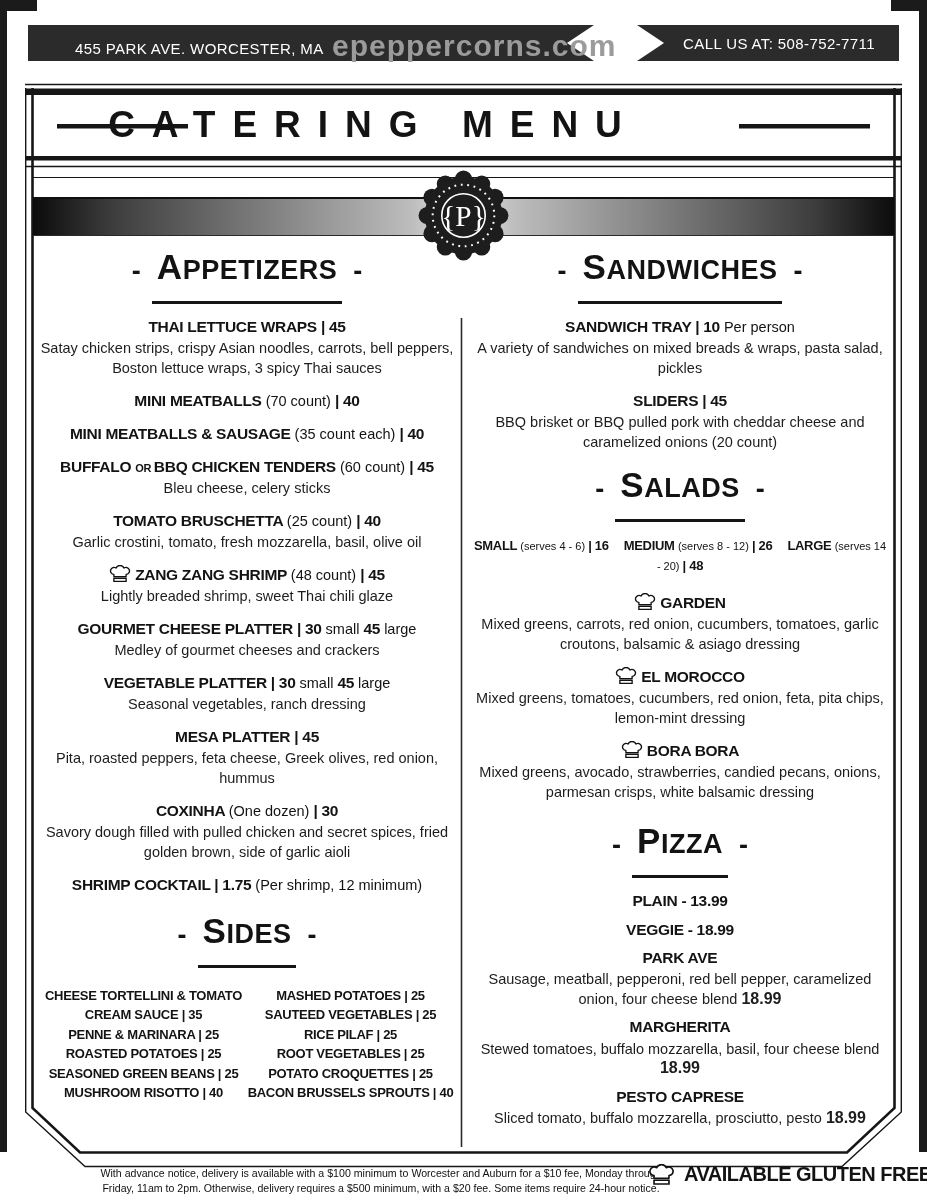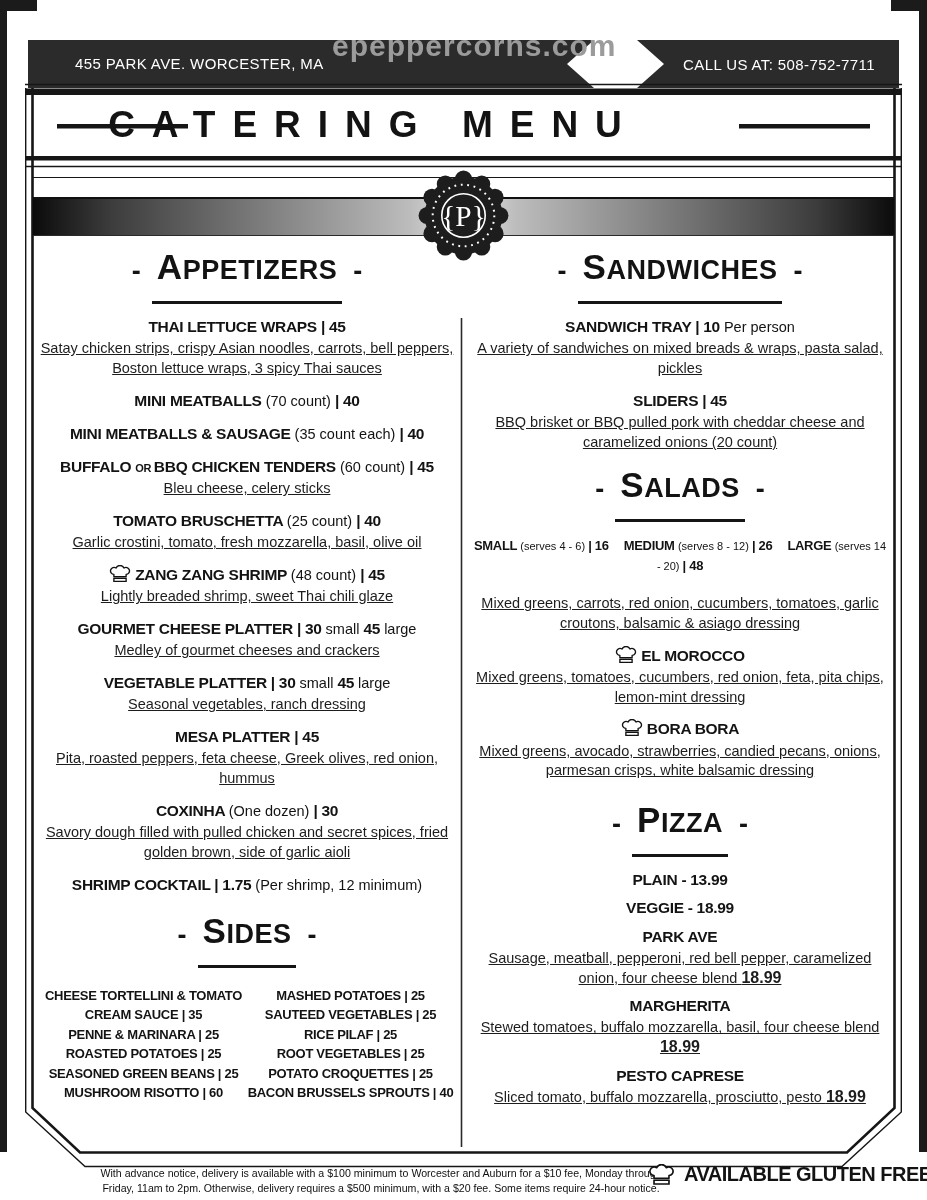--- a/index.html
+++ b/index.html
@@ -9,21 +9,21 @@
     font-family:"Liberation Sans",sans-serif;
     -webkit-font-smoothing:antialiased;
   }
   
   .edge{position:absolute;background:#1b1b1b;}
   .edge-left{left:0;top:0;width:7px;height:1152px;}
   .edge-right{right:0;top:0;width:8px;height:1152px;}
   .corner-tl{left:0;top:0;width:37px;height:11px;}
   .corner-tr{right:0;top:0;width:36px;height:11px;}
   
-  .ribbon{position:absolute;top:40px;height:48px;background:#2b2b2b;}
+  .ribbon{position:absolute;top:25px;height:36px;background:#2b2b2b;}
   .ribbon-left{left:28px;width:566px;
     clip-path:polygon(0 0,100% 0,calc(100% - 27px) 50%,100% 100%,0 100%);}
   .ribbon-right{left:637px;width:262px;display:flex;align-items:center;justify-content:center;
     padding-left:22px;box-sizing:border-box;
     clip-path:polygon(27px 50%,0 0,100% 0,100% 100%,0 100%);}
   .ribbon-text{color:#ffffff;font-size:15px;letter-spacing:.4px;white-space:nowrap;}
   .addr{position:absolute;left:47px;top:15px;}
   .site{position:absolute;top:29px;left:332px;width:263px;text-align:center;
     font-size:30px;font-weight:bold;color:#9b9b9b;letter-spacing:1px;}
   
@@ -46,21 +46,21 @@
   [data-name="section-pizza"]{margin-top:20px;}
   [data-name="section-pizza"] .item{margin-bottom:8px;}
   .sec-head{display:flex;align-items:center;justify-content:center;margin:0 0 13px 0;}
   .dash{font-size:27px;font-weight:bold;position:relative;top:-4px;}
   .sec-word{display:inline-block;margin:0 11px;padding:0 5px 14px 5px;
     border-bottom:3.5px solid #151515;font-size:27px;font-weight:bold;letter-spacing:.5px;
     text-transform:uppercase;}
   .sec-word::first-letter{font-size:35px;}
   .item{margin-bottom:13px;}
   .item-line{font-size:15.5px;font-weight:bold;letter-spacing:-0.3px;line-height:1.3;}
-  .item-desc{font-size:15px;font-weight:normal;letter-spacing:0;line-height:1.3;color:#1d1d1d;margin-top:1px;text-decoration:underline;}
+  .item-desc{font-size:15px;font-weight:normal;letter-spacing:0;line-height:1.3;color:#1d1d1d;margin-top:1px;}
   .s-b{font-weight:bold;}
   .s-b2{font-weight:bold;font-size:11px;text-align:right;}
   .s-r{font-weight:normal;font-size:14.5px;letter-spacing:0;}
   .s-bb{font-weight:bold;font-size:16px;}
   .s-g{display:inline-block;width:15px;}
   .sizes{margin-bottom:18px;}
   .sizes .s-b{font-size:13px;}
   .sizes .s-r{font-size:11px;}
   .sides-grid{display:grid;grid-template-columns:1fr 1fr;column-gap:0;margin-top:18px;}
   .side-line{font-size:13px;font-weight:bold;letter-spacing:-0.3px;line-height:1.5;}
@@ -184,21 +184,21 @@
         <span class="dash" data-name="heading-dash">-</span>
         <span class="sec-word" data-name="section-title">Sides</span>
         <span class="dash" data-name="heading-dash">-</span>
       </div>
       <div class="sides-grid" data-name="sides-grid">
         <div data-name="sides-column">
           <div class="side-line" data-name="side-item">CHEESE TORTELLINI &amp; TOMATO CREAM SAUCE | 35</div>
           <div class="side-line" data-name="side-item">PENNE &amp; MARINARA | 25</div>
           <div class="side-line" data-name="side-item">ROASTED POTATOES | 25</div>
           <div class="side-line" data-name="side-item">SEASONED GREEN BEANS | 25</div>
-          <div class="side-line" data-name="side-item">MUSHROOM RISOTTO | 60</div>
+          <div class="side-line" data-name="side-item">MUSHROOM RISOTTO | 40</div>
         </div>
         <div data-name="sides-column">
           <div class="side-line" data-name="side-item">MASHED POTATOES | 25</div>
           <div class="side-line" data-name="side-item">SAUTEED VEGETABLES | 25</div>
           <div class="side-line" data-name="side-item">RICE PILAF | 25</div>
           <div class="side-line" data-name="side-item">ROOT VEGETABLES | 25</div>
           <div class="side-line" data-name="side-item">POTATO CROQUETTES | 25</div>
           <div class="side-line" data-name="side-item">BACON BRUSSELS SPROUTS | 40</div>
         </div>
       </div>
@@ -223,20 +223,24 @@
     <section class="menu-section" data-name="section-salads">
       <div class="sec-head" data-name="section-heading">
         <span class="dash" data-name="heading-dash">-</span>
         <span class="sec-word" data-name="section-title">Salads</span>
         <span class="dash" data-name="heading-dash">-</span>
       </div>
       <div class="item" data-name="menu-item">
         <div class="item-line sizes" data-name="size-options-line"><span class="s-b" data-name="text-segment">SMALL </span><span class="s-r" data-name="text-segment">(serves 4 - 6) </span><span class="s-b" data-name="text-segment">| 16</span><span class="s-g" data-name="text-segment"></span><span class="s-b" data-name="text-segment">MEDIUM </span><span class="s-r" data-name="text-segment">(serves 8 - 12) </span><span class="s-b" data-name="text-segment">| 26</span><span class="s-g" data-name="text-segment"></span><span class="s-b" data-name="text-segment">LARGE </span><span class="s-r" data-name="text-segment">(serves 14 - 20) </span><span class="s-b" data-name="text-segment">| 48</span></div>
       </div>
       <div class="item" data-name="menu-item">
+        <div class="item-line" data-name="item-title"><svg class="hat" data-name="chef-hat-icon" viewBox="0 0 24 20" xmlns="http://www.w3.org/2000/svg">
+    <path d="M5.2,13 L5.2,10.5 A3.9,3.9 0 1 1 7.6,3.4 A4.8,4.8 0 0 1 16.4,3.4 A3.9,3.9 0 1 1 18.8,10.5 L18.8,13 Z" fill="#ffffff" stroke="#111111" stroke-width="1.5" stroke-linejoin="round"></path>
+    <path d="M5.2,14.8 h13.6 v3.4 h-13.6 z" fill="#ffffff" stroke="#111111" stroke-width="1.5"></path>
+  </svg><span class="s-b" data-name="text-segment">GARDEN</span></div>
         <div class="item-desc" data-name="item-description"><span class="s-r" data-name="text-segment">Mixed greens, carrots, red onion, cucumbers, tomatoes, garlic croutons, balsamic &amp; asiago dressing</span></div>
       </div>
       <div class="item" data-name="menu-item">
         <div class="item-line" data-name="item-title"><svg class="hat" data-name="chef-hat-icon" viewBox="0 0 24 20" xmlns="http://www.w3.org/2000/svg">
     <path d="M5.2,13 L5.2,10.5 A3.9,3.9 0 1 1 7.6,3.4 A4.8,4.8 0 0 1 16.4,3.4 A3.9,3.9 0 1 1 18.8,10.5 L18.8,13 Z" fill="#ffffff" stroke="#111111" stroke-width="1.5" stroke-linejoin="round"></path>
     <path d="M5.2,14.8 h13.6 v3.4 h-13.6 z" fill="#ffffff" stroke="#111111" stroke-width="1.5"></path>
   </svg><span class="s-b" data-name="text-segment">EL MOROCCO</span></div>
         <div class="item-desc" data-name="item-description"><span class="s-r" data-name="text-segment">Mixed greens, tomatoes, cucumbers, red onion, feta, pita chips, lemon-mint dressing</span></div>
       </div>
       <div class="item" data-name="menu-item">

